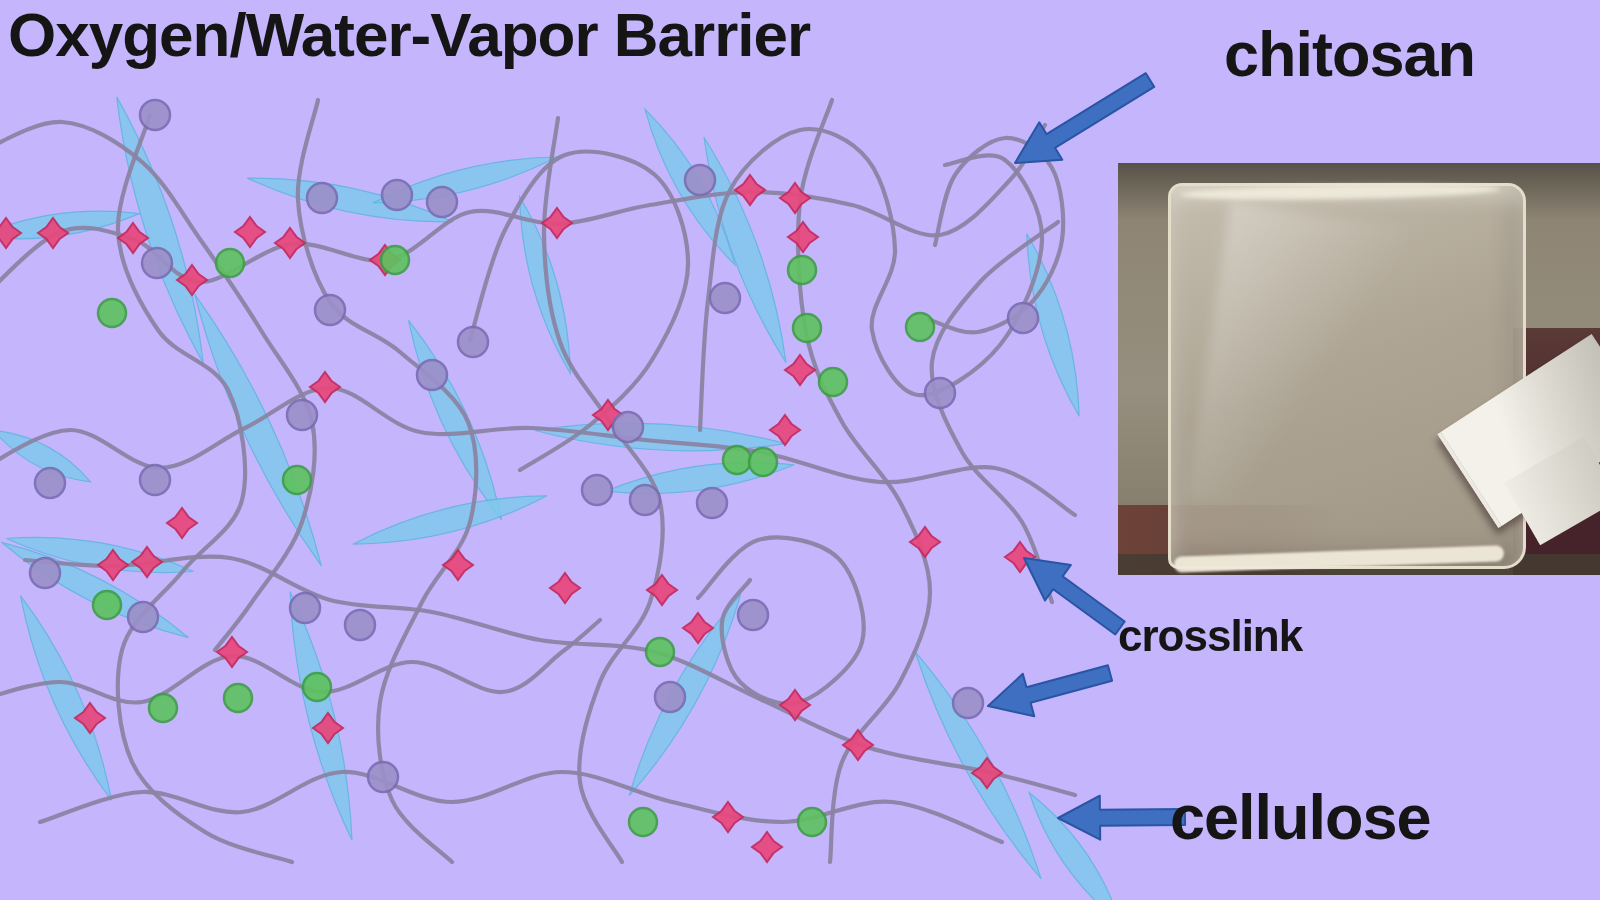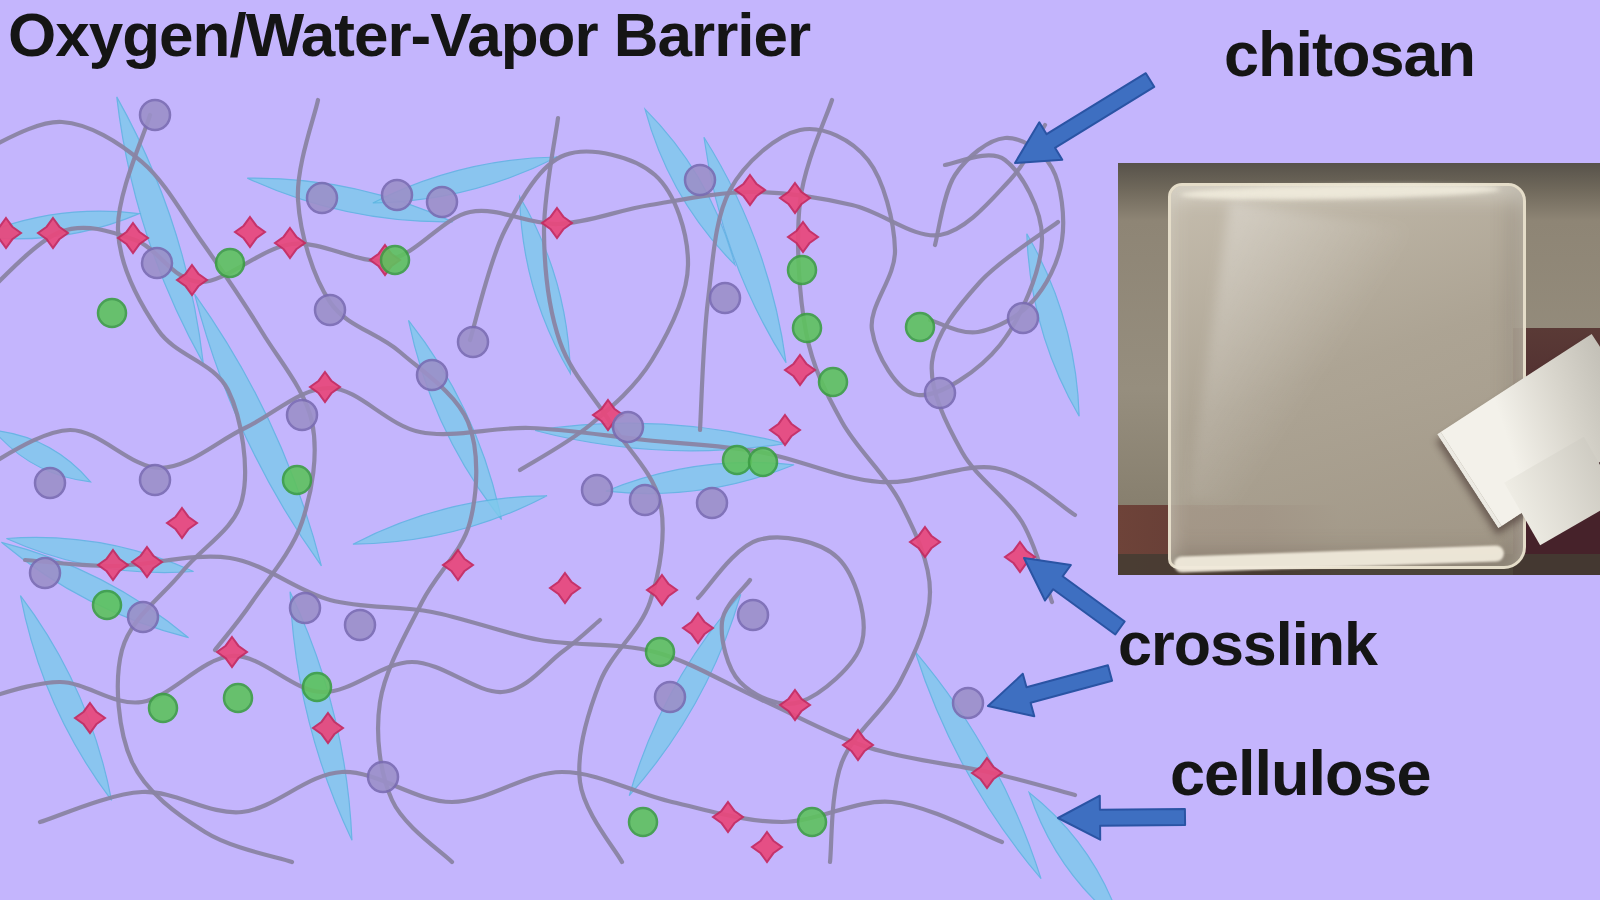--- a/index.html
+++ b/index.html
@@ -3,22 +3,22 @@
 <meta charset="utf-8">
 <style>
   html,body{margin:0;padding:0;background:#ffffff;}
   #stage{position:relative;width:1600px;height:900px;overflow:hidden;background:#c4b5fd;
          font-family:"Liberation Sans", sans-serif;}
   #net{position:absolute;left:0;top:0;}
   .fig-text{position:absolute;color:var(--text,#151515);font-weight:700;line-height:1.0;
             letter-spacing:-1px;white-space:nowrap;}
   #title{left:8px;top:4px;font-size:62px;}
   #label-chitosan{left:1224px;top:10px;font-size:63px;margin-top:13px;}
-  #label-crosslink{left:1118px;top:614px;font-size:61px;}
-  #label-cnc{left:1170px;top:732px;font-size:63px;line-height:82px;}
+  #label-crosslink{left:1118px;top:614px;font-size:44px;}
+  #label-cnc{left:1170px;top:776px;font-size:63px;line-height:82px;}
   #label-cnc span{display:block;}
   
   #photo{position:absolute;left:1118px;top:163px;width:482px;height:412px;overflow:hidden;
          background:linear-gradient(180deg,var(--strip,#57524a) 0%,#6e675a 6%,
                     var(--bg,#8e8575) 14%,var(--bg_light,#968e7e) 55%,#88806f 82%,#7a6f60 100%);}
   #photo .maroon{position:absolute;left:82%;top:40%;width:22%;height:62%;
          background:linear-gradient(180deg,#5a3a36,var(--maroon,#46222a) 60%);}
   #photo .redcorner{position:absolute;left:0;bottom:0;width:46%;height:17%;
          background:linear-gradient(90deg,var(--red_brown,#6e4339),#5f3a34 65%,rgba(95,58,52,0));}
   #photo .basestrip{position:absolute;left:0;bottom:0;width:100%;height:5%;

